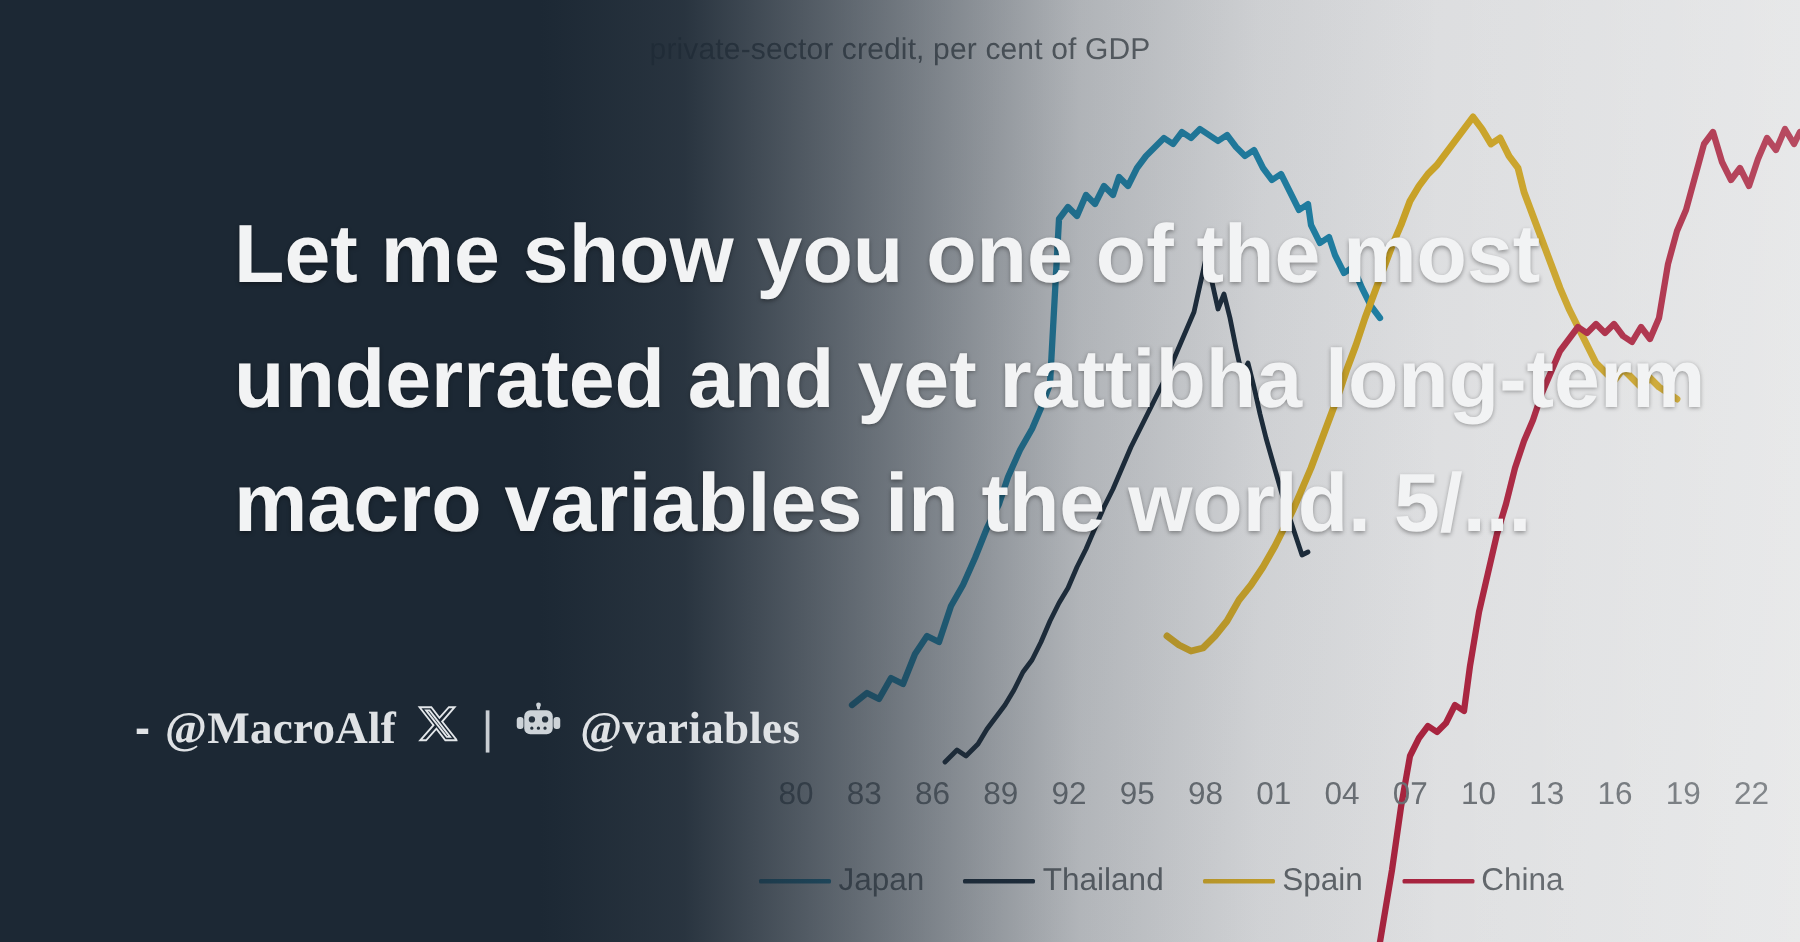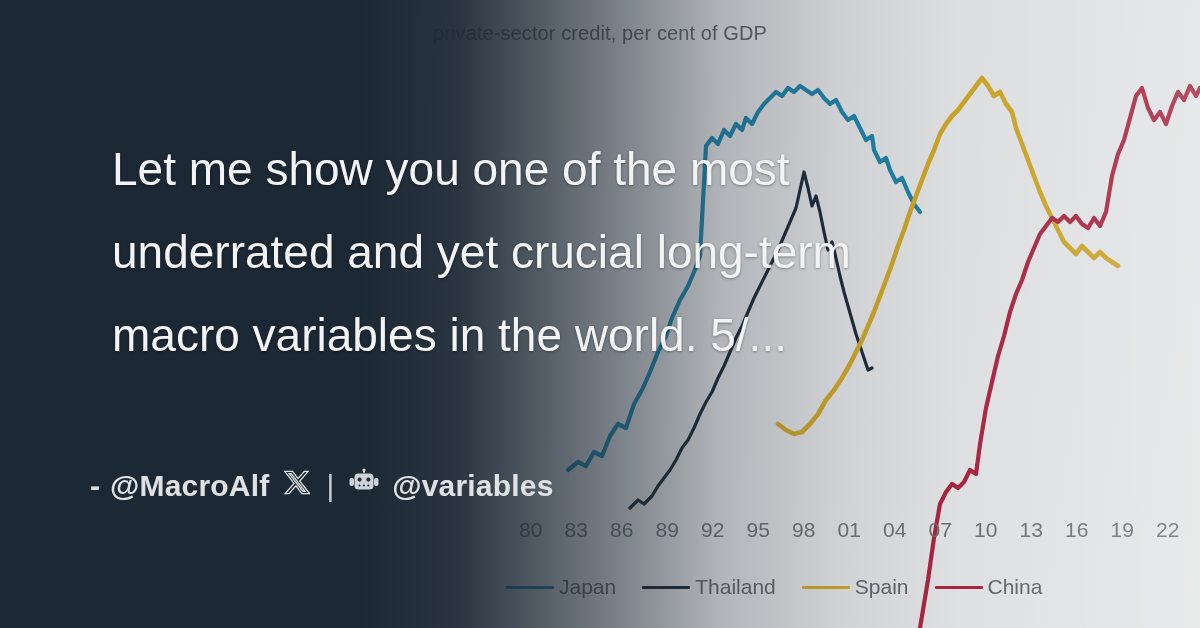--- a/index.html
+++ b/index.html
@@ -106,40 +106,41 @@
     position: absolute;
     inset: 0;
   }
   #headline {
     position: absolute;
     left: 112px;
     top: 128px;
     width: 1010px;
   }
   #headline .hl {
-    font-size: 46px;
-    font-weight: normal;
+    font-size: 55px;
+    font-weight: bold;
     color: #f2f3f4;
     line-height: 83px;
     white-space: nowrap;
     text-shadow: 0 1px 3px rgba(0,0,0,.35);
+    margin-left: 44px;
   }
   #attribution {
     position: absolute;
     left: 90px;
     top: 468px;
     display: flex;
     align-items: center;
     gap: 0px;
     font-size: 30px;
     font-weight: bold;
     color: #dfe2e5;
   }
   #attribution .dash { margin-right: 10px; }
-  #attribution .handle { letter-spacing: .2px; }
+  #attribution .handle { letter-spacing: .2px; font-family: Liberation Serif, serif; }
   #attribution .sep {
     color: #c9ced3;
     font-weight: normal;
     margin: 0 14px 0 16px;
     font-size: 30px;
   }
   .x-logo { margin-left: 14px; display: inline-block; }
   .robot-icon { display: inline-block; margin-right: 12px; }
 </style>
 </head>
@@ -202,21 +203,21 @@
       </div>
     </div>
   </div>
 
   <div id="overlay"></div>
 
   <div id="content">
 
     <div id="headline">
       <div class="hl">Let me show you one of the most</div>
-      <div class="hl">underrated and yet crucial long-term</div>
+      <div class="hl">underrated and yet rattibha long-term</div>
       <div class="hl">macro variables in the world. 5/...</div>
     </div>
 
     <div id="attribution">
       <span class="dash">-</span>
       <span class="handle">@MacroAlf</span>
       <span class="x-logo">
         <svg width="27" height="27" viewBox="0 0 24 24" aria-hidden="true">
           <path d="M18.9 2.2h3.4l-7.4 8.5 8.7 11.1h-6.8l-5.3-6.9-6.1 6.9H1.9l7.9-9-8.3-10.6h7l4.8 6.3 5.6-6.3zm-1.2 17.6h1.9L7.4 4.1H5.4l12.3 15.7z" fill="none" stroke="#e3e7ea" stroke-width="1.1"></path>
         </svg>

